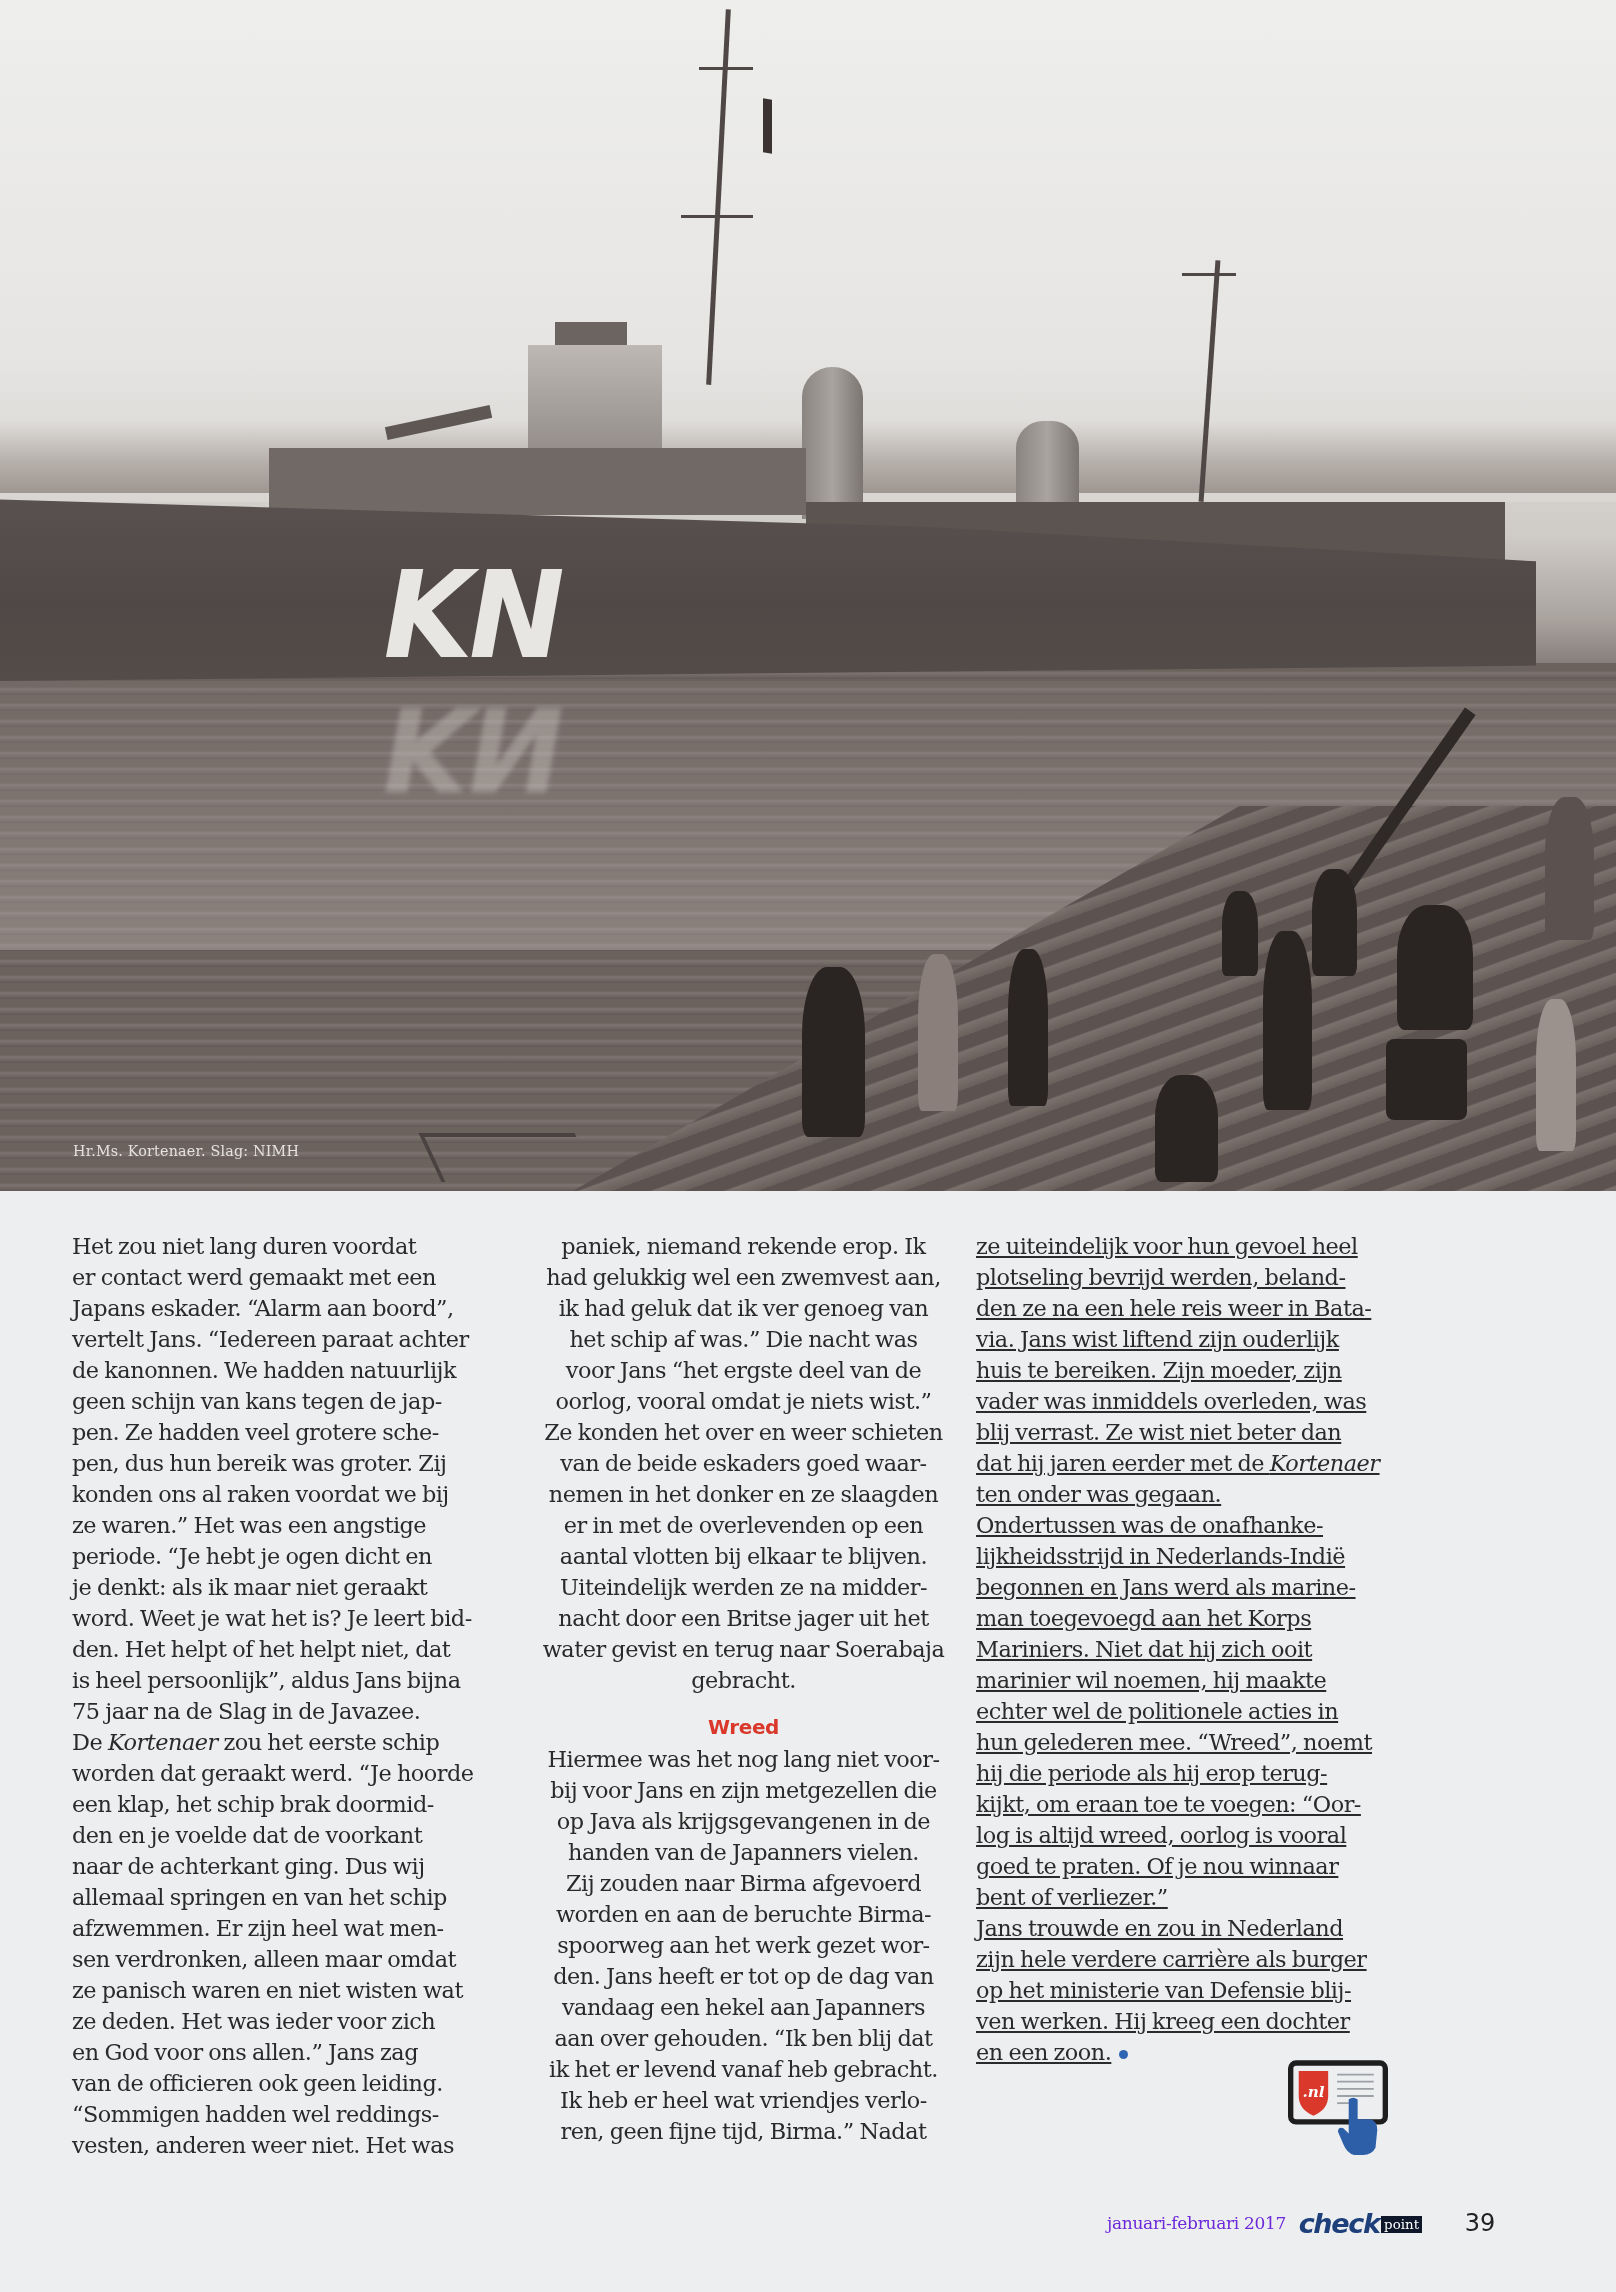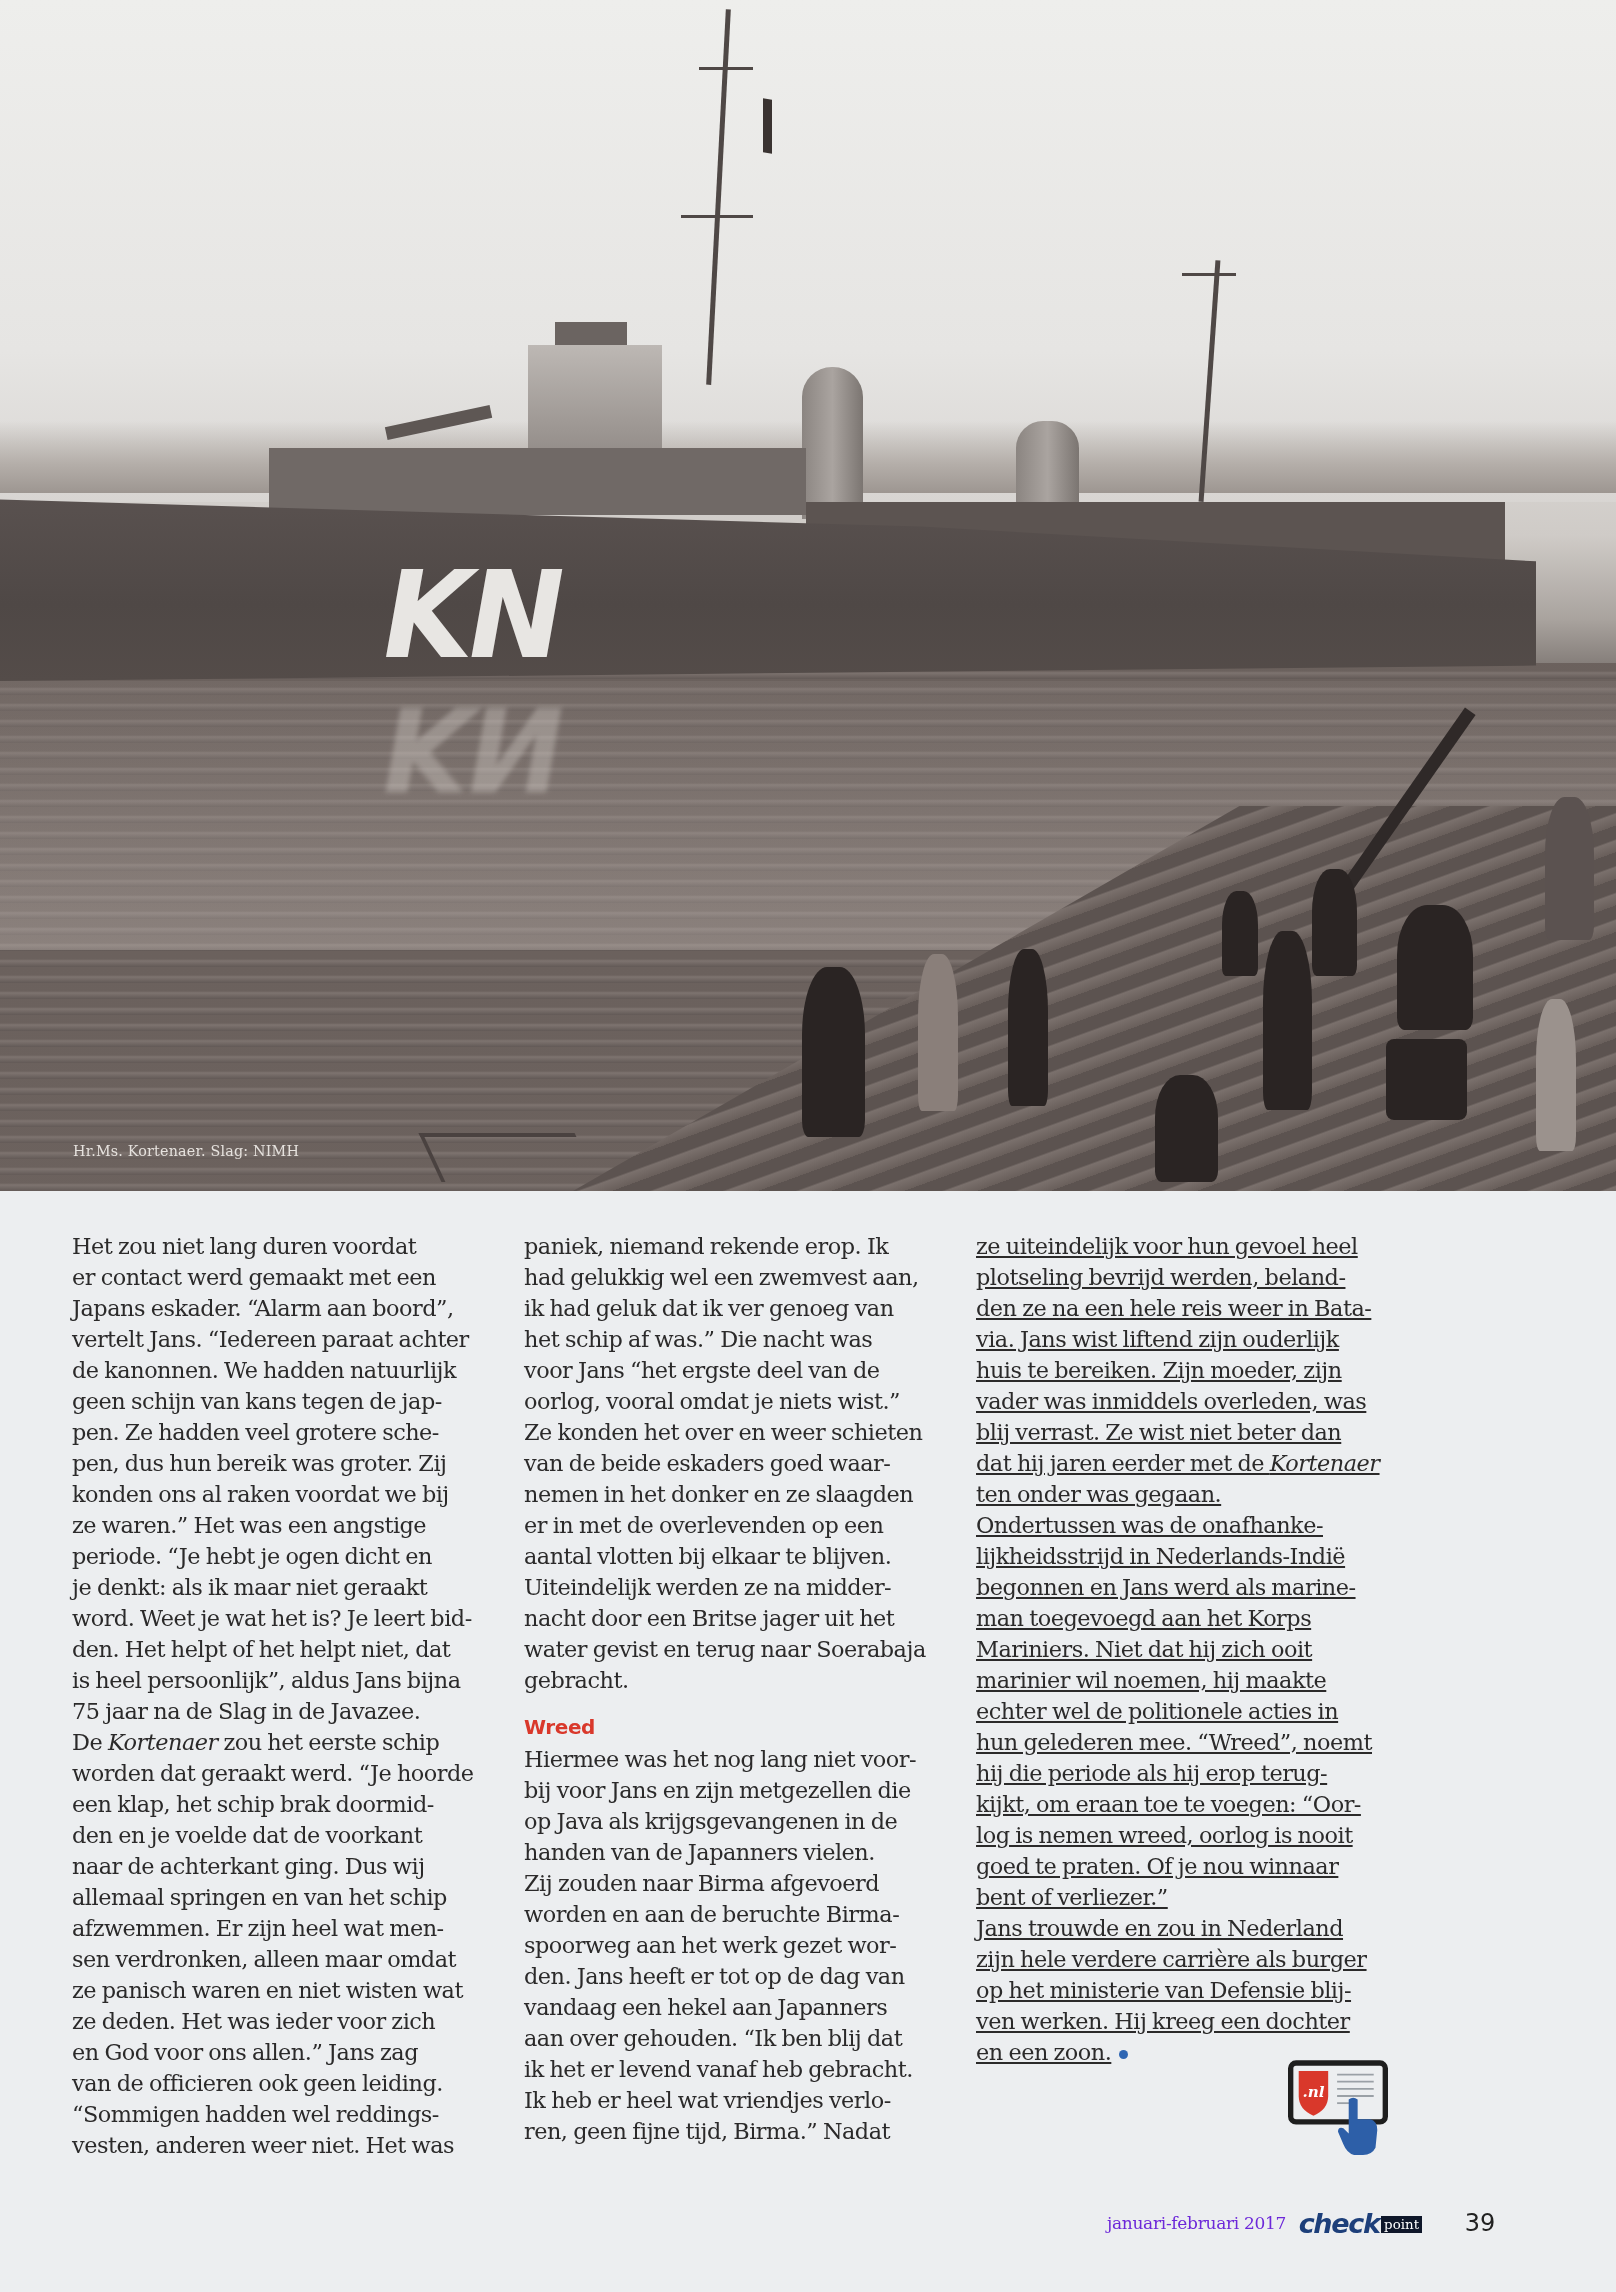--- a/index.html
+++ b/index.html
@@ -72,21 +72,21 @@
   }
 
   
   .col {
     position:absolute; top:1231px; width:439px;
     font-size:22.4px; line-height:31px; color:#2b2a2a;
     font-family:"DejaVu Serif","Liberation Serif",serif;
     letter-spacing:-0.5px; word-spacing:-0.9px;
   }
   .col-1 { left:72px; }
-  .col-2 { left:524px; }
+  .col-2 { left:524px;text-align:center; }
   .col-3 { left:976px;text-decoration:underline; }
   .line { display:block; white-space:nowrap; }
   .line i { font-style:italic; }
   .subhead {
     display:block; margin-top:14.3px; margin-bottom:0;
     font-family:"DejaVu Sans","Liberation Sans",sans-serif;
     font-weight:bold; font-size:20px; line-height:34px; letter-spacing:-0.4px;
   }
   .end-dot { display:inline-block; width:9px; height:9px; border-radius:50%; margin-left:7.2px; vertical-align:middle; }
 
@@ -236,21 +236,21 @@
     <span class="line">Ondertussen was de onafhanke-</span>
     <span class="line">lijkheidsstrijd in Nederlands-Indië</span>
     <span class="line">begonnen en Jans werd als marine-</span>
     <span class="line">man toegevoegd aan het Korps</span>
     <span class="line">Mariniers. Niet dat hij zich ooit</span>
     <span class="line">marinier wil noemen, hij maakte</span>
     <span class="line">echter wel de politionele acties in</span>
     <span class="line">hun gelederen mee. “Wreed”, noemt</span>
     <span class="line">hij die periode als hij erop terug-</span>
     <span class="line">kijkt, om eraan toe te voegen: “Oor-</span>
-    <span class="line">log is nemen wreed, oorlog is nooit</span>
+    <span class="line">log is altijd wreed, oorlog is vooral</span>
     <span class="line">goed te praten. Of je nou winnaar</span>
     <span class="line">bent of verliezer.”</span>
     <span class="line">Jans trouwde en zou in Nederland</span>
     <span class="line">zijn hele verdere carrière als burger</span>
     <span class="line">op het ministerie van Defensie blij-</span>
     <span class="line">ven werken. Hij kreeg een dochter</span>
     <span class="line"><span class="">en een zoon.</span><span class="end-dot" style="background: rgb(47, 102, 179);"></span></span>
   </div>
 
 <div class="nl-icon">

